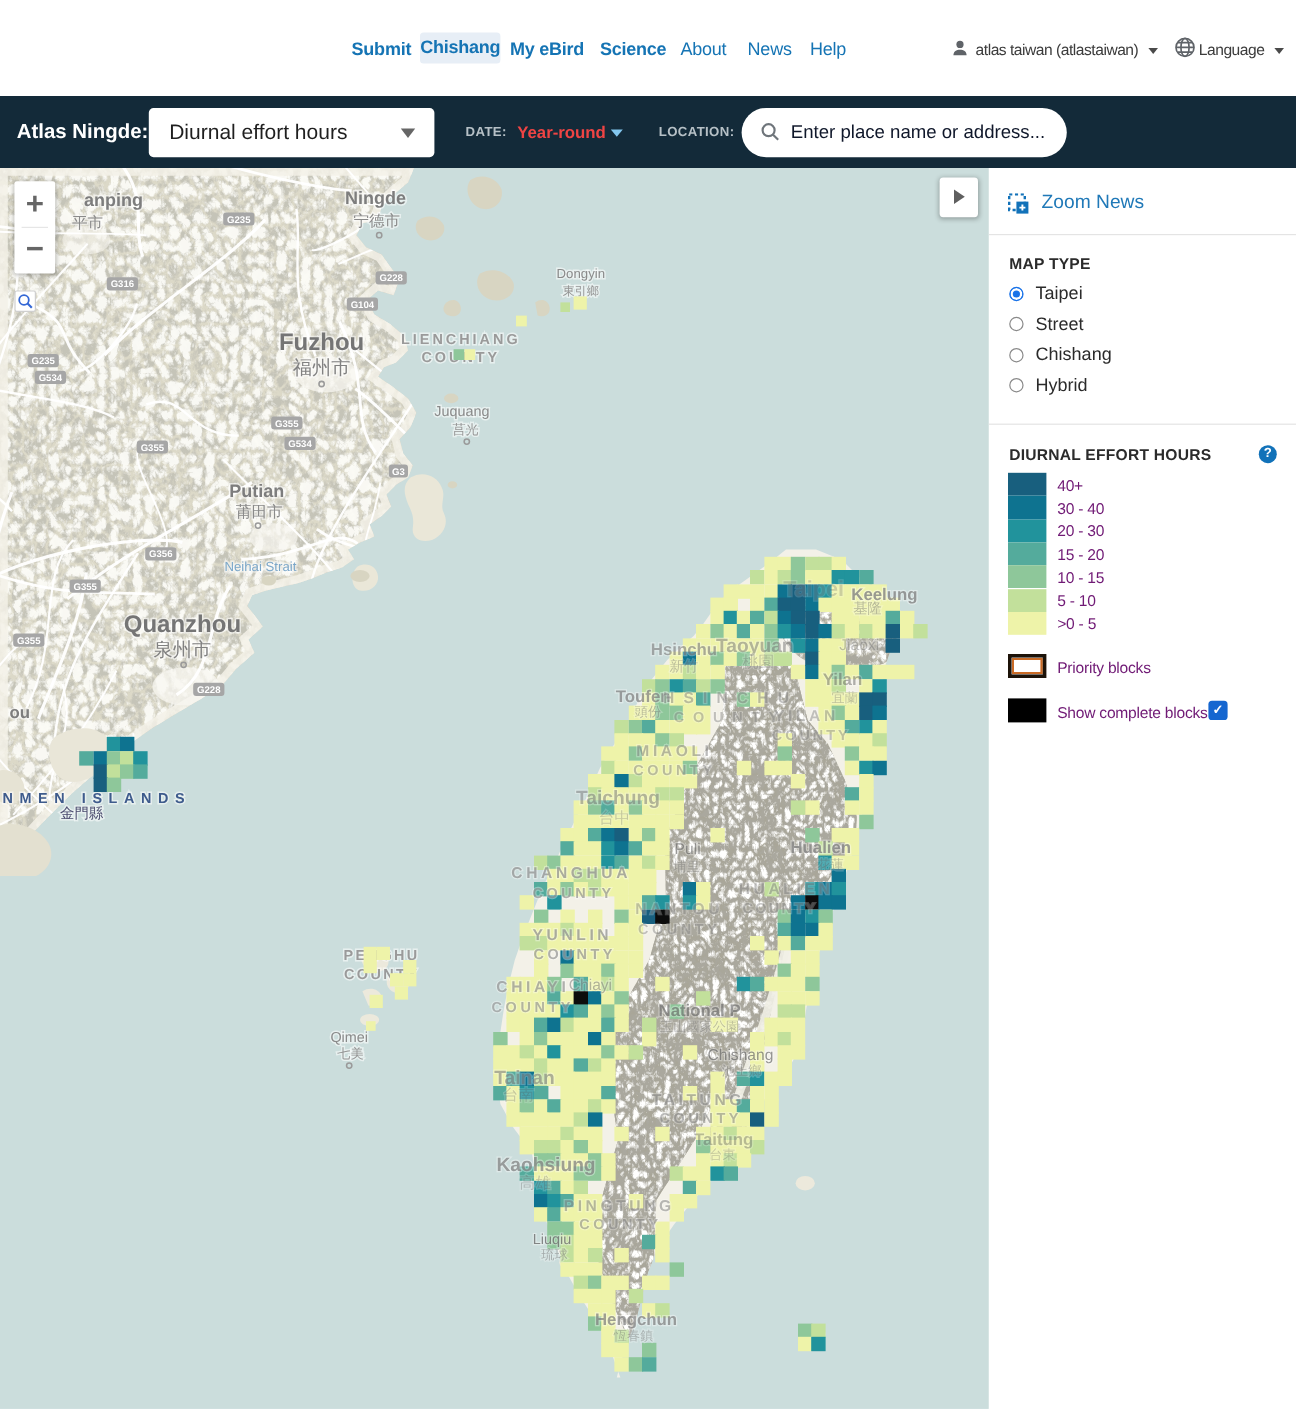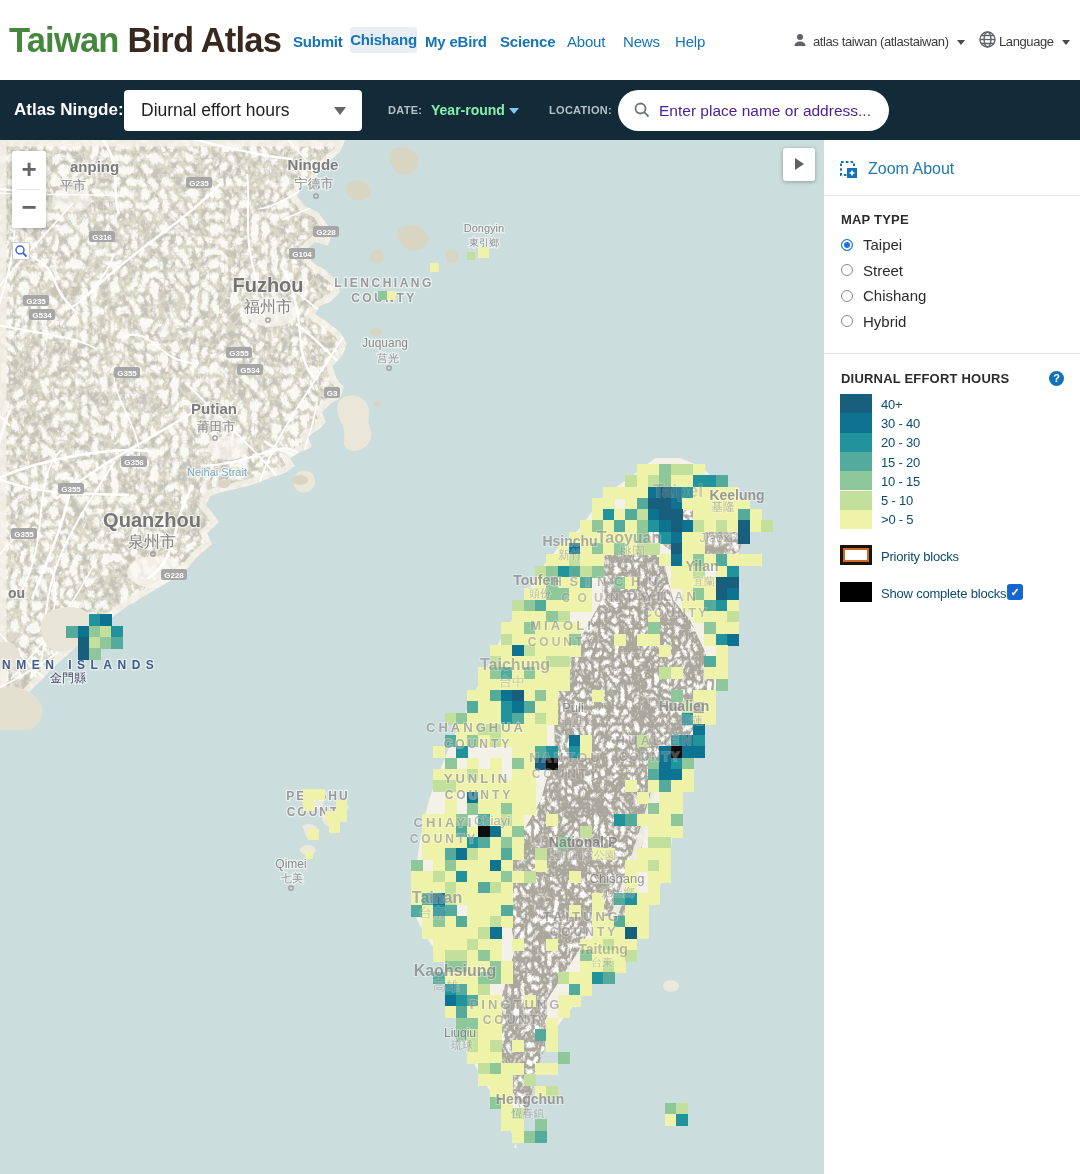--- a/index.html
+++ b/index.html
@@ -11,35 +11,35 @@
 .nav.b { font-weight:bold;text-align:center; }
 .explore { background:#e7eef6; border-radius:3px; left:350px; top:27px; width:67px; height:26px; text-align:center; line-height:26px; }
 .acct { position:absolute; top:34px; font-size:13px; letter-spacing:-0.4px; color:#3c3c3c; white-space:nowrap;text-align:center; }
 .caret { display:inline-block; width:0; height:0; border-left:4.5px solid transparent; border-right:4.5px solid transparent; border-top:5.5px solid #4a4a4a; vertical-align:1px; margin-left:8px; }
 .bar { position:absolute; left:0; top:80px; width:1080px; height:60px; background:#132a39; }
 .bar .ttl { position:absolute; left:14px; top:20px; color:#fff; font-weight:bold; font-size:17px; }
 .sel { position:absolute; left:124px; top:10px; width:238px; height:41px; background:#fff; border-radius:4px; }
 .sel span { position:absolute; left:17px; top:10px; font-size:17.5px; color:#1f1f1f; }
 .sel .c { position:absolute; right:16px; top:17px; width:0; height:0; border-left:6px solid transparent; border-right:6px solid transparent; border-top:8px solid #666; }
 .dlab { position:absolute; top:24px; color:#b6c0c6; font-size:11px; font-weight:bold; letter-spacing:0.3px; }
-.yr { position:absolute; left:431px; top:22px; color:#86efac; font-size:14px; font-weight:bold; }
+.yr { position:absolute; left:431px; top:22px; color:#ef4444; font-size:14px; font-weight:bold; }
 .yr .c { display:inline-block; width:0; height:0; border-left:5px solid transparent; border-right:5px solid transparent; border-top:6px solid #83c7ef; margin-left:4px; vertical-align:1px; }
 .search { position:absolute; left:618px; top:10px; width:271px; height:41px; background:#fff; border-radius:21px; }
-.search span { position:absolute; left:41px; top:12px; font-size:15.5px; color:#4c1d95; white-space:nowrap; }
+.search span { position:absolute; left:41px; top:12px; font-size:15.5px; color:#0f172a; white-space:nowrap; }
 .map { position:absolute; left:0; top:140px; width:824px; height:1034px; background:#cbdddc; }
 .side { position:absolute; left:824px; top:140px; width:256px; height:1034px; background:#fff; }
 .zt { position:absolute; left:44px; top:20px; color:#2079b8; font-size:16px; }
 .hr { position:absolute; left:0; width:256px; height:1px; background:#e4e4e4; }
 .h1 { position:absolute; left:17px; font-size:13px; font-weight:bold; color:#2b2b2b; letter-spacing:0.2px; }
 .radio { position:absolute; left:17px; width:12px; height:12px; border:1px solid #8a8a8a; border-radius:50%; background:#fff; }
 .radio.on { border:1px solid #1a73e8; background:#1a73e8; box-shadow:inset 0 0 0 2px #fff; }
 .rlab { position:absolute; left:39px; font-size:15px; color:#2b2b2b; }
 .qm { position:absolute; left:225px; top:231px; width:15px; height:15px; background:#1272b9; border-radius:50%; color:#fff; font-size:11px; font-weight:bold; text-align:center; line-height:15px; }
 .sw { position:absolute; left:16px; width:32px; height:19.3px; }
-.swl { position:absolute; left:57px; font-size:13px; letter-spacing:-0.2px; color:#0c4a6e; }
+.swl { position:absolute; left:57px; font-size:13px; letter-spacing:-0.2px; color:#701a75; }
 .prio { position:absolute; left:16px; top:405px; width:32px; height:20px; background:#fff; border:3px solid #1c1208; box-shadow:inset 0 0 0 2px #c96a26; }
 .comp { position:absolute; left:16px; top:442px; width:32px; height:20px; background:#000; }
 .cb { position:absolute; left:183px; top:444px; width:16px; height:16px; background:#1566d0; border-radius:3px; color:#fff; font-size:11px; font-weight:bold; text-align:center; line-height:16px; }
 .zoomctl { position:absolute; left:12px; top:11px; width:34px; height:77px; background:#fff; border-radius:2px; box-shadow:0 1px 4px rgba(0,0,0,0.3); }
 .zoomctl .plus { position:absolute; left:0; top:3px; width:34px; text-align:center; font-size:26px; color:#666; font-weight:bold; }
 .zoomctl .minus { position:absolute; left:0; top:41px; width:34px; text-align:center; font-size:26px; color:#666; font-weight:bold; }
 .zoomctl .div { position:absolute; left:6px; top:38px; width:22px; height:1px; background:#e6e6e6; }
 .magtool { position:absolute; left:12px; top:102px; width:18px; height:18px; background:#fff; border:1px solid #cfcfcf; border-radius:2px; }
 .arrbtn { position:absolute; left:783px; top:8px; width:32px; height:33px; background:#fff; border-radius:3px; box-shadow:0 1px 4px rgba(0,0,0,0.3); }
 .arrbtn:after { content:""; position:absolute; left:12px; top:10px; width:0; height:0; border-top:6px solid transparent; border-bottom:6px solid transparent; border-left:9px solid #5f5f5f; }
@@ -961,21 +961,21 @@
 </div>
 
 <div class="side">
   <svg style="position:absolute;left:16px;top:21px" width="18" height="18" viewBox="0 0 18 18">
     <g stroke="#1272b9" stroke-width="2" stroke-dasharray="2.6 2.2" fill="none">
         <rect x="1" y="1" width="13" height="13"></rect>
       </g>
     <rect x="7" y="7" width="10" height="10" fill="#1272b9"></rect>
     <path d="M12 9.5v5M9.5 12h5" stroke="#fff" stroke-width="1.6"></path>
   </svg>
-  <div class="zt">Zoom About</div>
+  <div class="zt">Zoom News</div>
   <div class="hr" style="top:55px"></div>
   <div class="h1" style="top:72px">MAP TYPE</div>
   <div class="radio on" style="top:99px"></div>
     <div class="rlab" style="top:96px">Taipei</div>
   <div class="radio" style="top:124px"></div>
     <div class="rlab" style="top:122px">Street</div>
   <div class="radio" style="top:150px"></div>
     <div class="rlab" style="top:147px">Chishang</div>
   <div class="radio" style="top:175px"></div>
     <div class="rlab" style="top:173px">Hybrid</div>
@@ -997,21 +997,20 @@
   <div class="sw" style="top:369.8px;background:#eef3a9"></div>
     <div class="swl" style="top:372px">&gt;0 - 5</div>
   <div class="swl" style="top:409px">Priority blocks</div>
   <div class="prio"></div>
   <div class="swl" style="top:446px">Show complete blocks</div>
   <div class="comp"></div>
   <div class="cb">✓</div>
 </div>
 
 <div class="hdr">
-  <div class="logo"><span class="g">Taiwan</span> <span>Bird Atlas</span></div>
   <div class="nav b" style="left:293px">Submit</div>
   <div class="nav b explore">Chishang</div>
   <div class="nav b" style="left:425px">My eBird</div>
   <div class="nav b" style="left:500px">Science</div>
   <div class="nav" style="left:567px">About</div>
   <div class="nav" style="left:623px">News</div>
   <div class="nav" style="left:675px">Help</div>
   <svg style="position:absolute;left:792px;top:32px" width="16" height="16" viewBox="0 0 16 16">
       <circle cx="8" cy="5" r="3" fill="#5f6368"></circle>
       <path d="M2.5 14c0-3 2.5-4.5 5.5-4.5s5.5 1.5 5.5 4.5z" fill="#5f6368"></path>

